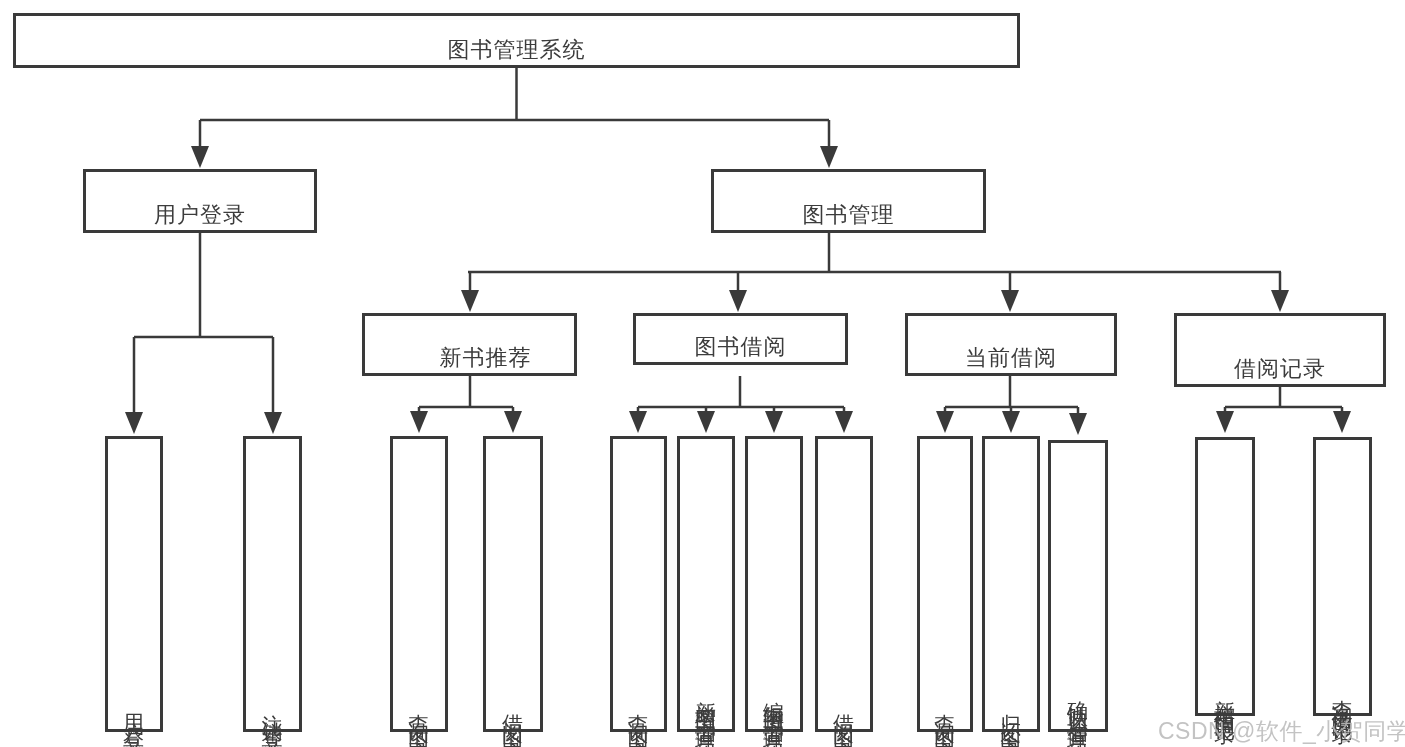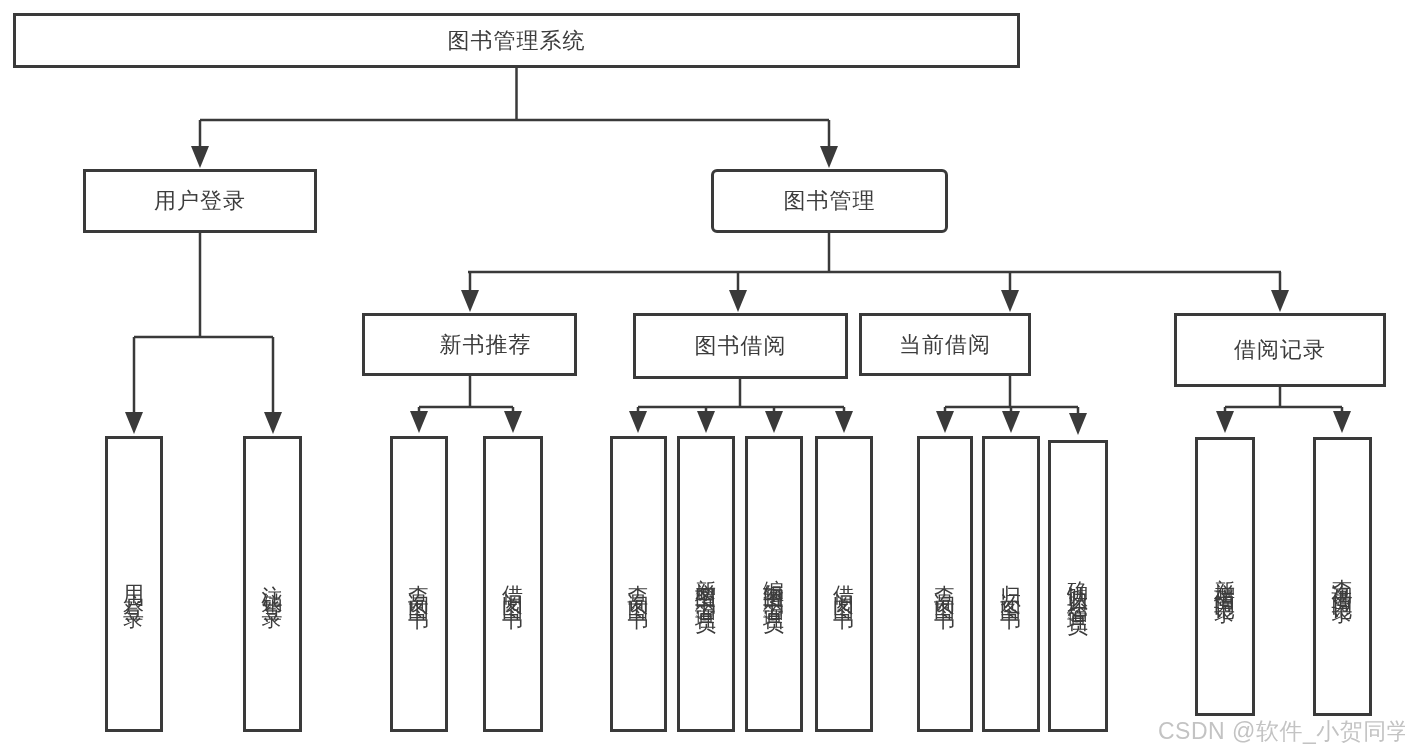--- a/index.html
+++ b/index.html
@@ -17,42 +17,42 @@
     left: 0; top: 0;
     width: 1405px; height: 747px;
     z-index: 1;
   }
   .box {
     position: absolute;
     background: #ffffff;
     border: 3px solid #3a3a3a;
     box-sizing: border-box;
     display: flex;
-    align-items: center;
+    align-items: flex-end;
     justify-content: center;
     z-index: 2;
     font-size: 22px;
     letter-spacing: 1px;
   }
   .leaf { font-size: 21px; }
   .leaf span {
     writing-mode: vertical-rl;
     text-orientation: mixed;
     letter-spacing: 8px;
     line-height: 1;
   }
   .leaf.long span { letter-spacing: 5px; }
 
   
   .p-root  { left: 13px;   top: 13px;  width: 1007px; height: 55px; }
   .p-l2-0  { left: 83px;   top: 169px; width: 234px;  height: 64px; }
-  .p-l2-1  { left: 711px;  top: 169px; width: 237px;  height: 64px; border-radius: 6px; }
+  .p-l2-1  { left: 711px;  top: 169px; width: 275px;  height: 64px; }
   .p-l3-0  { left: 362px;  top: 313px; width: 215px;  height: 63px; padding-left: 32px; }
-  .p-l3-1  { left: 633px;  top: 313px; width: 215px;  height: 66px; }
-  .p-l3-2  { left: 859px;  top: 313px; width: 172px;  height: 63px; }
+  .p-l3-1  { left: 633px;  top: 313px; width: 215px;  height: 52px; }
+  .p-l3-2  { left: 905px;  top: 313px; width: 212px;  height: 63px; }
   .p-l3-3  { left: 1174px; top: 313px; width: 212px;  height: 74px; }
   .p-lf-0  { left: 105px;  top: 436px; width: 58px; height: 296px; }
   .p-lf-1  { left: 243px;  top: 436px; width: 59px; height: 296px; }
   .p-lf-2  { left: 390px;  top: 436px; width: 58px; height: 296px; }
   .p-lf-3  { left: 483px;  top: 436px; width: 60px; height: 296px; }
   .p-lf-4  { left: 610px;  top: 436px; width: 57px; height: 296px; }
   .p-lf-5  { left: 677px;  top: 436px; width: 58px; height: 296px; }
   .p-lf-6  { left: 745px;  top: 436px; width: 58px; height: 296px; }
   .p-lf-7  { left: 815px;  top: 436px; width: 58px; height: 296px; }
   .p-lf-8  { left: 917px;  top: 436px; width: 56px; height: 296px; }

